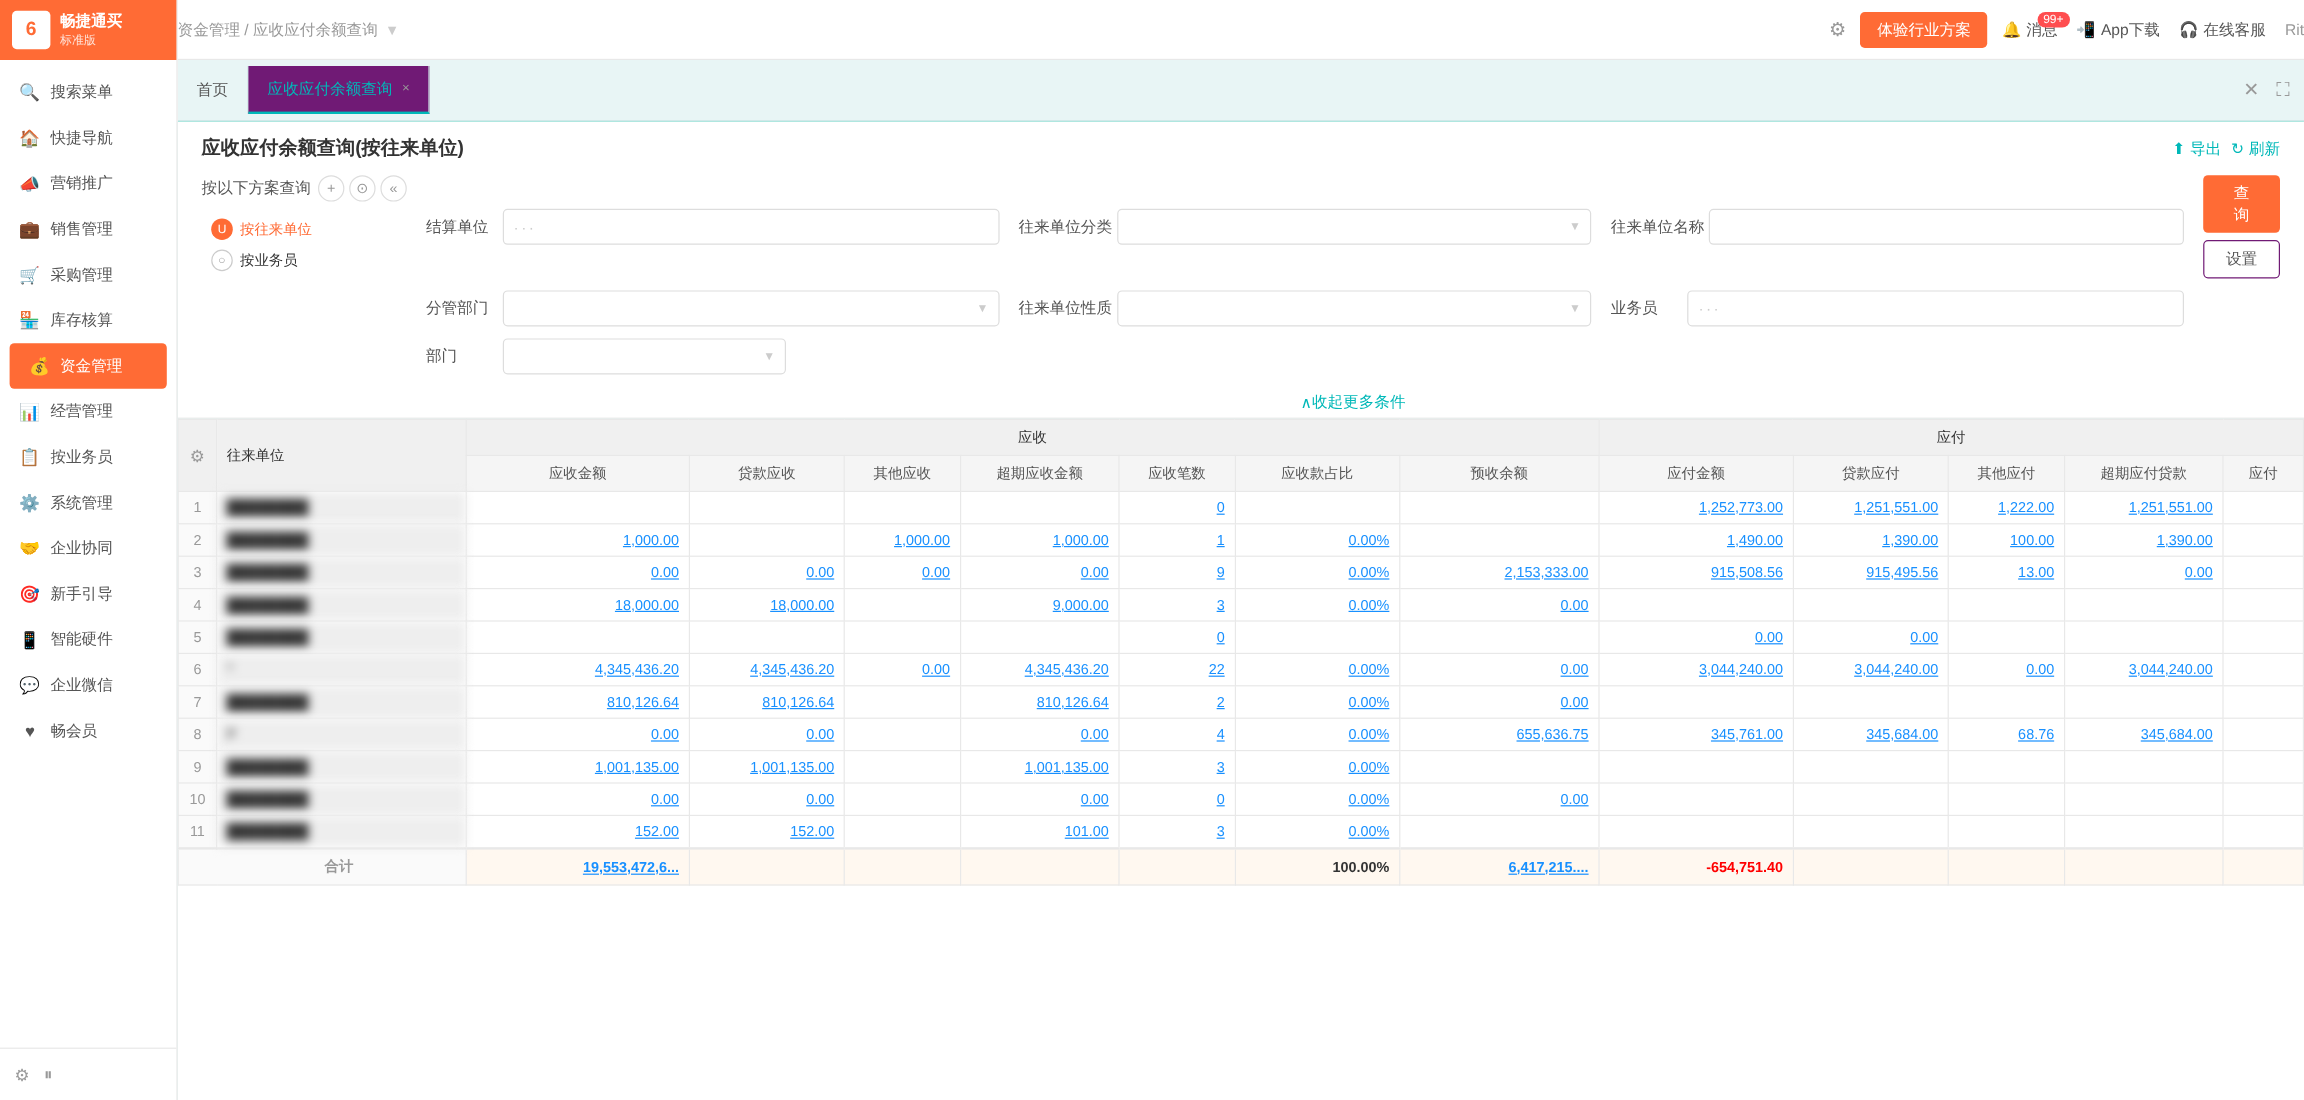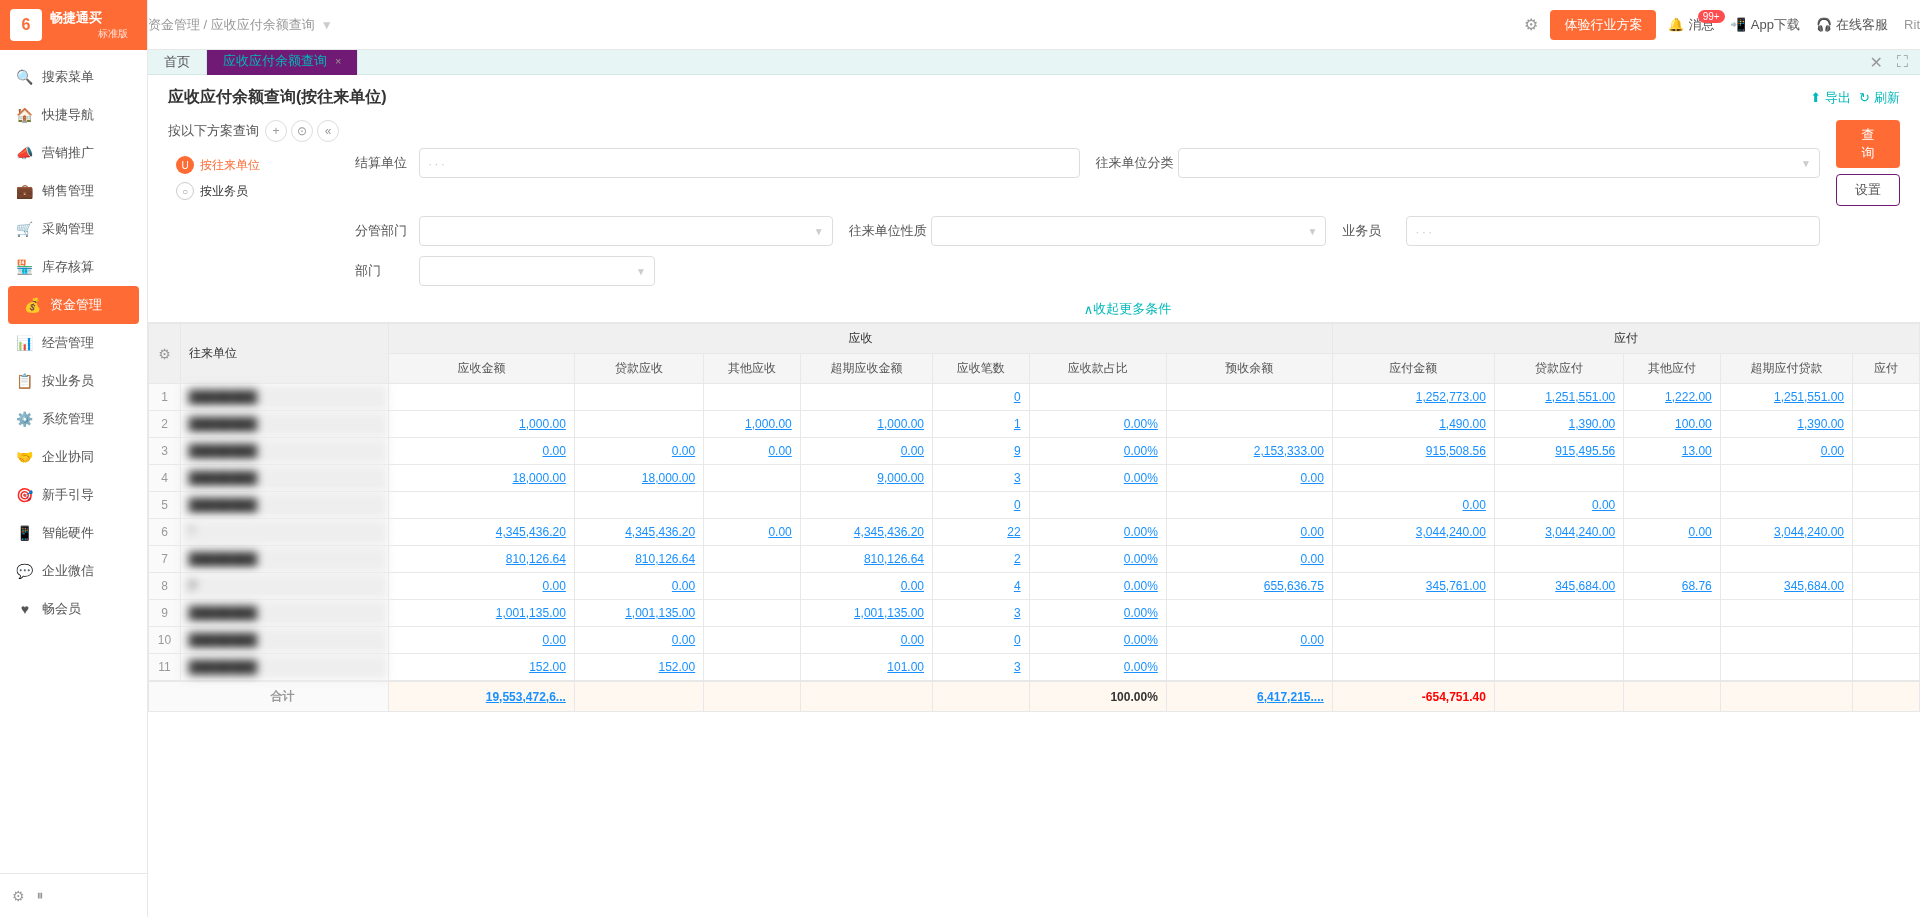--- a/index.html
+++ b/index.html
@@ -13,21 +13,21 @@
       z-index: 100;
     }
     .sidebar-logo {
       height: 50px; background: #ff6b35; display: flex; align-items: center; padding: 0 10px; gap: 8px;
     }
     .sidebar-logo-icon {
       width: 32px; height: 32px; background: #fff; border-radius: 4px;
       display: flex; align-items: center; justify-content: center; color: #ff6b35; font-weight: bold; font-size: 16px;
     }
     .sidebar-logo-text { color: #fff; font-size: 13px; font-weight: bold; }
-    .sidebar-logo-sub { color: rgba(255,255,255,0.8); font-size: 10px; margin-left: 48px; }
+    .sidebar-logo-sub { color: rgba(255,255,255,0.8); font-size: 10px; }
     .sidebar-menu { flex: 1; overflow-y: auto; padding: 8px 0; }
     .sidebar-item {
       display: flex; align-items: center; gap: 8px; padding: 10px 16px;
       cursor: pointer; color: #555; font-size: 13px; transition: background 0.2s;
     }
     .sidebar-item.active { background: #ff6b35; color: #fff; border-radius: 4px; margin: 0 8px; }
     .sidebar-item-icon { width: 18px; height: 18px; display: flex; align-items: center; justify-content: center; font-size: 14px; }
     .sidebar-bottom {
       height: 44px; border-top: 1px solid #e8e8e8; display: flex; align-items: center; padding: 0 12px; gap: 12px;
     }
@@ -61,21 +61,21 @@
     .topbar-user { color: #999; font-size: 13px; }
 
     
     .main {
       position: fixed; left: 148px; top: 50px; right: 0; bottom: 0;
       display: flex; flex-direction: column; overflow: hidden;
     }
 
     
     .tabbar {
-      height: 25px; background: #e8f5f5; display: flex; align-items: center; padding: 0 0; border-bottom: 1px solid #d0e8e8;
+      height: 51px; background: #e8f5f5; display: flex; align-items: center; padding: 0 0; border-bottom: 1px solid #d0e8e8;
     }
     .tab {
       height: 40px; display: flex; align-items: center; padding: 0 16px; cursor: pointer; font-size: 13px; color: #555; border-right: 1px solid #d0e8e8;
     }
     .tab.home { color: #555; }
     .tab.active { background: #701a75; color: #00b8b8; border-bottom: 2px solid #00b8b8; }
     .tab-close { margin-left: 8px; color: #999; font-size: 11px; cursor: pointer; }
     .tabbar-right { margin-left: auto; display: flex; align-items: center; padding: 0 8px; gap: 6px; }
     .tabbar-btn { color: #999; cursor: pointer; font-size: 16px; padding: 4px; }
 
@@ -346,20 +346,26 @@
               <span class="filter-field-label">结算单位</span>
               <div class="filter-field-input">
                 <span class="dots">···</span>
               </div>
             </div>
             <div class="filter-field">
               <span class="filter-field-label">往来单位分类</span>
               <div class="filter-field-input">
                 <span></span>
                 <span class="filter-field-arrow">▼</span>
+              </div>
+            </div>
+            <div class="filter-field">
+              <span class="filter-field-label">往来单位名称</span>
+              <div class="filter-field-input">
+                <span></span>
               </div>
             </div>
             <div class="action-btns">
               <button class="query-btn">查询</button>
               <button class="settings-btn">设置</button>
             </div>
           </div>
 
           <div class="filter-row">
             <div class="filter-field">

